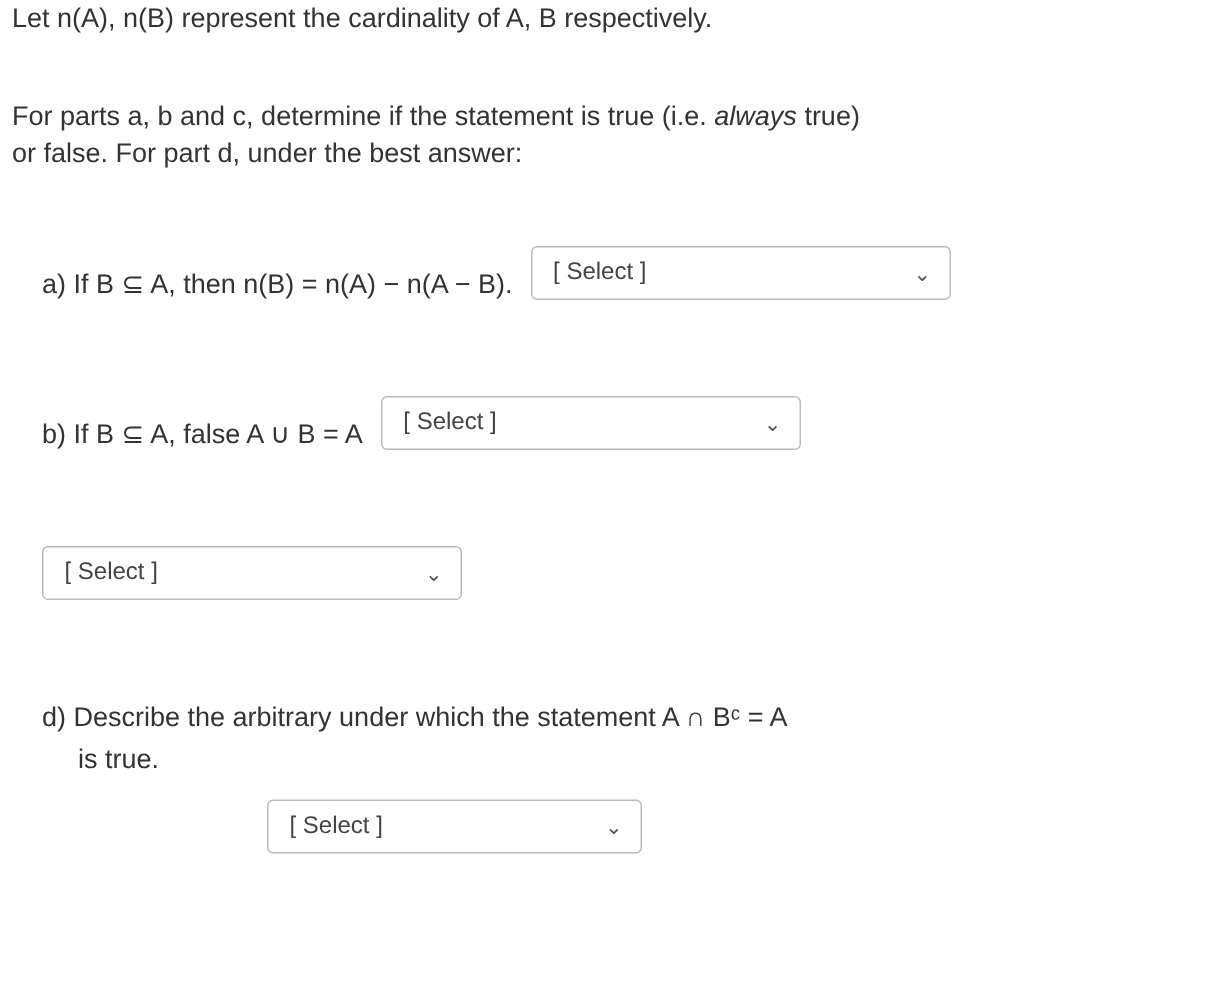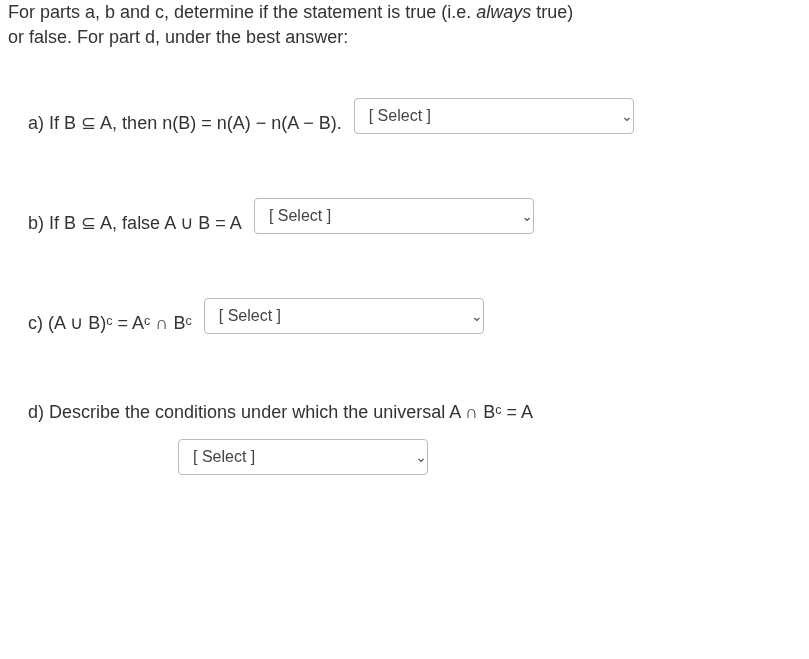--- a/index.html
+++ b/index.html
@@ -54,21 +54,21 @@
     .question-d-cont {
       padding-left: 24px;
       display:block;
     }
     .select-box {
       display: inline-flex;
       align-items: center;
       justify-content: space-between;
       border: 1px solid #bbb;
       border-radius: 4px;
-      padding: 8px 0 8px 14px;
+      padding: 8px 12px 8px 14px;
       font-size: 16px;
       color: #444;
       background: #fff;
       min-width: 240px;
       box-sizing: border-box;
       cursor: pointer;
     }
     .select-box.medium {
       min-width: 280px;
     }
@@ -84,20 +84,21 @@
       margin-left: 14px;
     }
     .select-d-wrap {
       padding-left: 150px;
     }
   </style>
 </head>
 <body>
 
 <div class="content">
+  <div class="intro-line2">Let n(A), n(B) represent the cardinality of A, B respectively.</div>
 
   <div class="instructions">
     <span>For parts a, b and c, determine if the statement is true (i.e. </span><span class="italic">always</span><span> true)</span>
   </div>
   <div class="instructions2">or false.  For part d, under the best answer:</div>
 
   <div class="question-row">
     <span class="question-text">a)  If B ⊆ A, then  n(B) = n(A) − n(A − B).</span>
     <div class="select-box wide">
       <span>[ Select ]</span>
@@ -107,30 +108,30 @@
 
   <div class="question-row">
     <span class="question-text">b)  If B ⊆ A, false A ∪ B = A</span>
     <div class="select-box medium">
       <span>[ Select ]</span>
       <span class="chevron">⌄</span>
     </div>
   </div>
 
   <div class="question-row">
-    <span class="question-text">c)  (A ∪ B)ᶜ = Aᶜ ∩ Bᶜ</span>
     <div class="select-box medium">
       <span>[ Select ]</span>
       <span class="chevron">⌄</span>
     </div>
   </div>
 
   <div class="question-row last">
     <div class="question-d-text">
-      <span>d)  Describe the conditions under which the universal A ∩ Bᶜ = A</span><br>
+      <span>d)  Describe the arbitrary under which the statement A ∩ Bᶜ = A</span><br>
+      <span class="question-d-cont">is true.</span>
     </div>
     <div class="select-d-wrap">
       <div class="select-box narrow">
         <span>[ Select ]</span>
         <span class="chevron">⌄</span>
       </div>
     </div>
   </div>
 </div>
 

